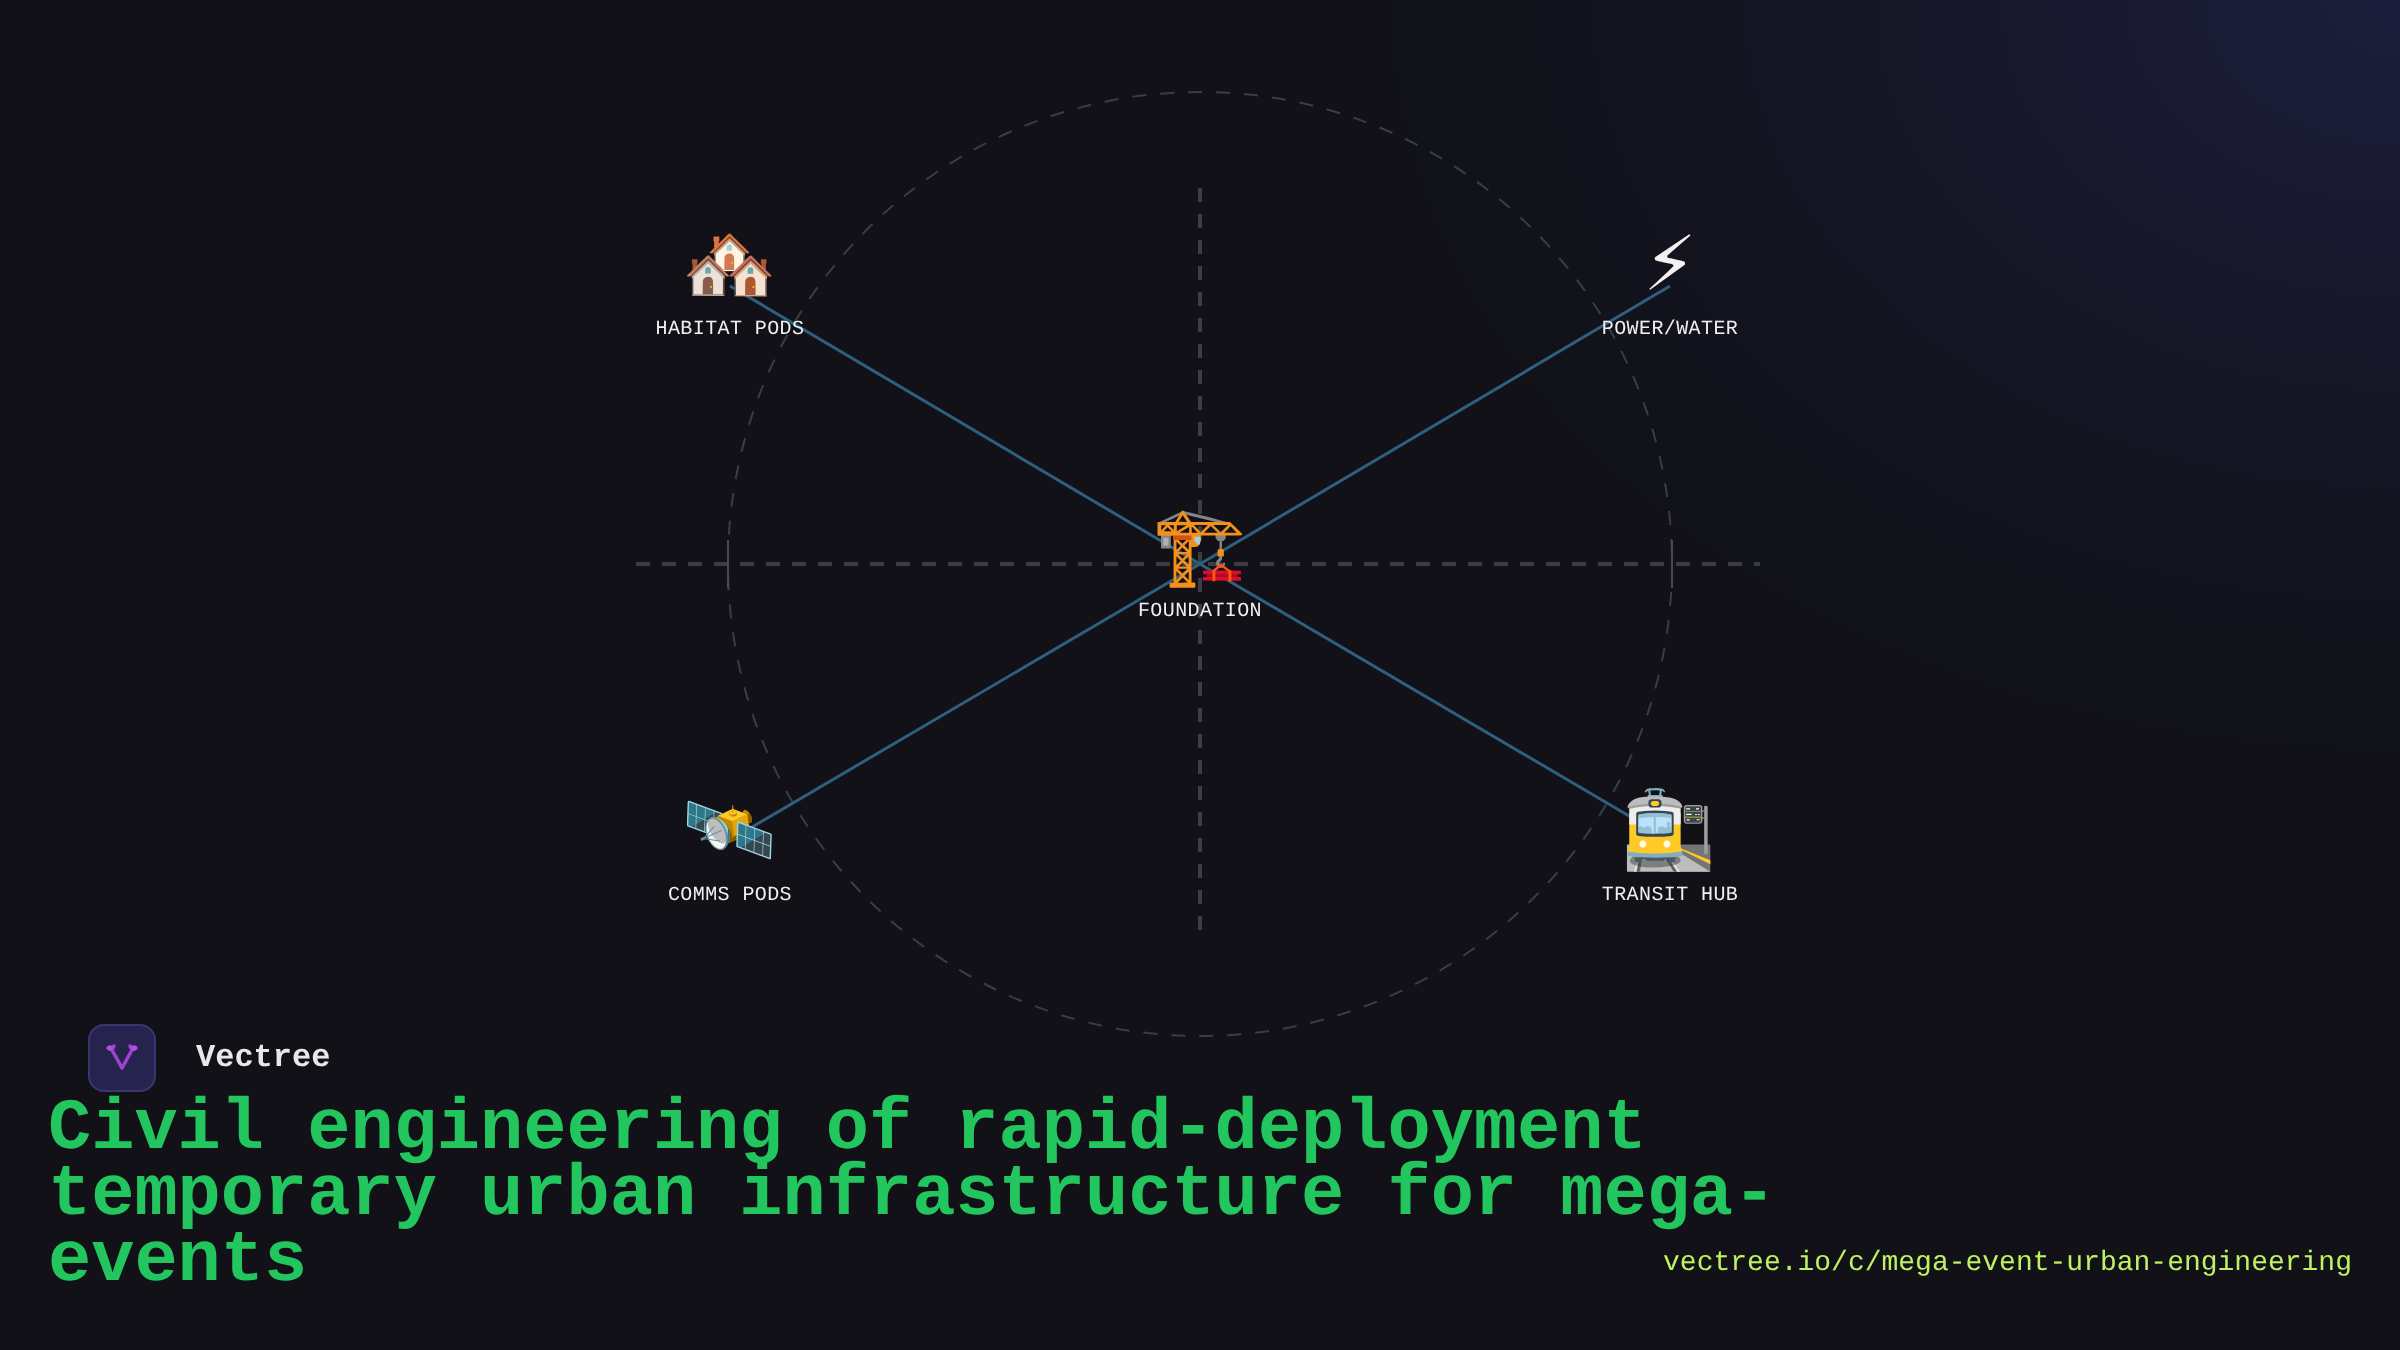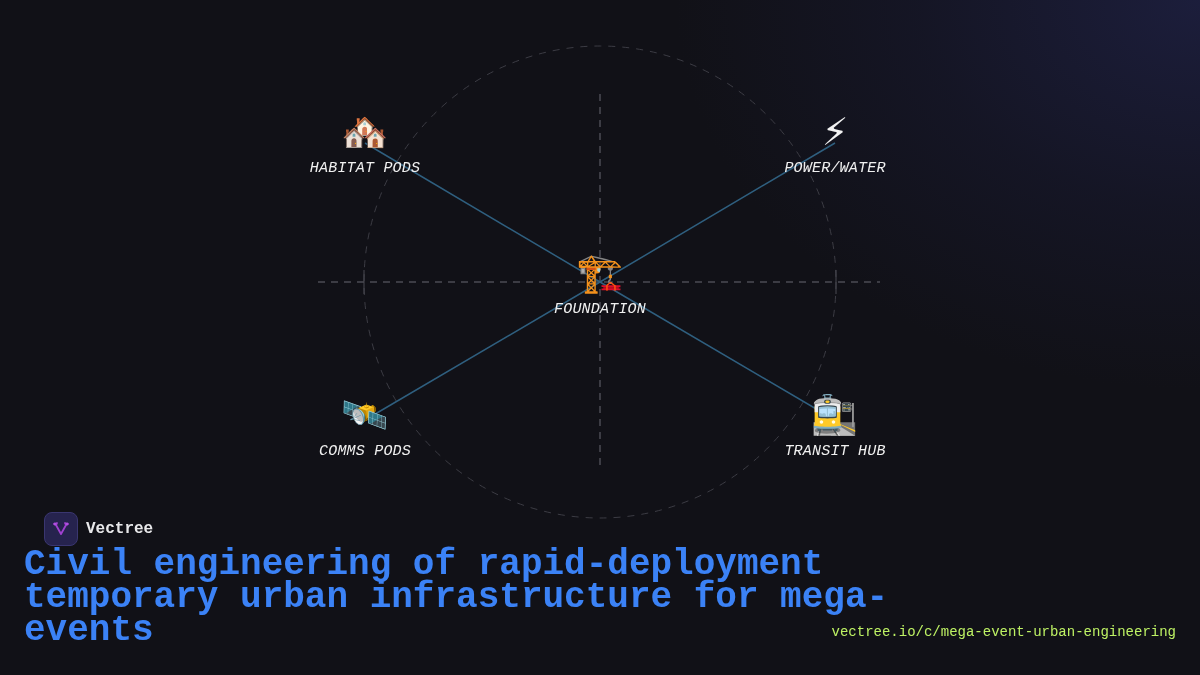--- a/index.html
+++ b/index.html
@@ -24,43 +24,42 @@
       position: absolute;
       width: 140px;
       display: flex; flex-direction: column; align-items: center;
     }
     .node .emoji {
       font-size: 38px; line-height: 48px; height: 48px;
       font-family: "DejaVu Sans", sans-serif;
     }
     .node .label {
       margin-top: 4px;
-      font-size: 15px; letter-spacing: 0.2px;
+      font-size: 10px; letter-spacing: 0.2px;
       color: #f0f0f0;
       white-space: nowrap;
-      font-style: italic;
     }
     .brand {
       position: absolute; left: 24px; top: 512px;
-      display: flex; align-items: center; gap: 8px; padding-left: 20px;
+      display: flex; align-items: center; gap: 20px; padding-left: 20px;
     }
     .brand .logo {
       width: 34px; height: 34px; border-radius: 8px;
       background: #26234e;
       border: 1px solid #3a3670;
       display: flex; align-items: center; justify-content: center;
     }
     .brand .name {
       font-size: 16px; font-weight: bold; color: #e8e8ea;
     }
     .title {
       position: absolute; left: 24px; top: 548px;
       width: 900px;
       font-size: 36px; line-height: 33px; font-weight: bold;
-      color: #3b82f6;
+      color: #22c55e;
       letter-spacing: 0px;
     }
     .url {
       position: absolute; right: 24px; top: 624px;
       font-size: 14px; color: #bef264;
     }
   </style>
 </head>
 <body>
 

